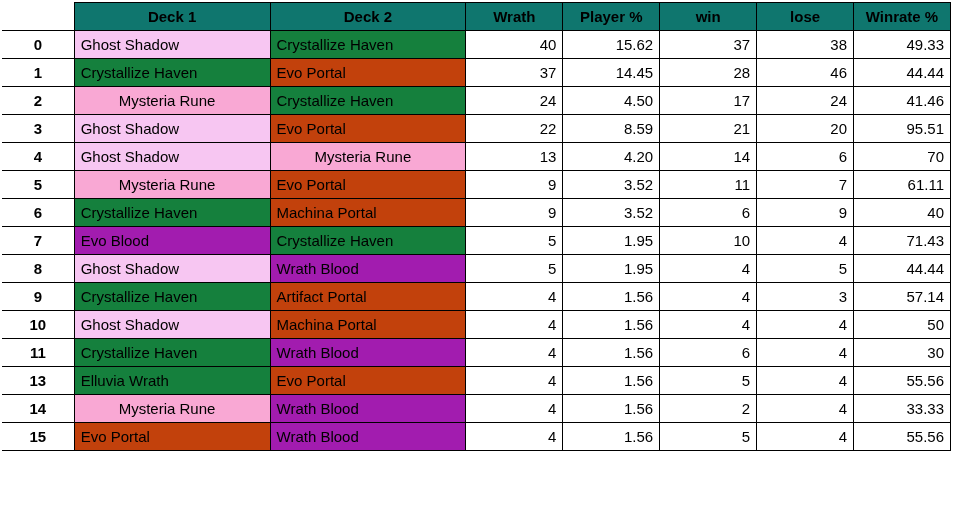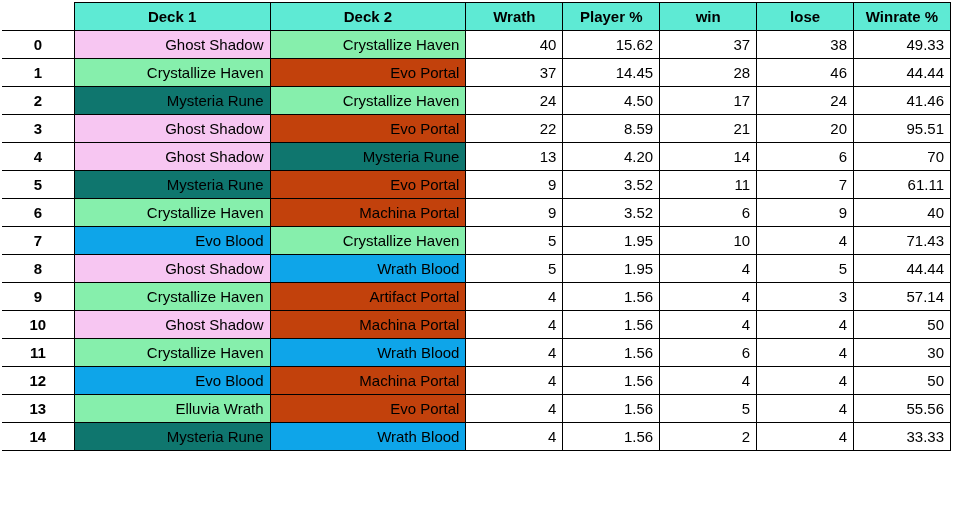--- a/index.html
+++ b/index.html
@@ -17,50 +17,50 @@
   }
   th, td {
     border: 1px solid #000;
     padding: 3px 6px;
     height: 28px;
     white-space: nowrap;
   }
   th {
     font-weight: bold;
     text-align: center;
-    background: #5eead4;
+    background: #0f766e;
   }
   td.idx {
     font-weight: bold;
     text-align: center;
     background: #fff;
     width: 70px;
   }
   td.deck {
-    text-align: right;
+    text-align: left;
     width: 190px;
     margin-left: 16px;
   }
   td.num {
     text-align: right;
     width: 94px;
   }
   th.corner {
     border-top: none;
     border-left: none;
     background: #fff;
   }
   td.idx {
     border-left: none;
   }
   
   .c-pink   { background: #f7c6f2; }
-  .c-grey   { background: #86efac; }
-  .c-purple { background: #0f766e; padding-left: 44px; }
-  .c-red    { background: #0ea5e9; }
+  .c-grey   { background: #15803d; }
+  .c-purple { background: #f9a8d4; padding-left: 44px; }
+  .c-red    { background: #a21caf; }
   .c-blue   { background: #c2410c; }
 </style>
 </head>
 <body>
 
 <table>
   <thead>
     <tr>
       <th class="corner"></th>
       <th>Deck 1</th>
@@ -187,43 +187,43 @@
         <td class="idx">11</td>
         <td class="deck c-grey">Crystallize Haven</td>
         <td class="deck c-red">Wrath Blood</td>
         <td class="num">4</td>
         <td class="num">1.56</td>
         <td class="num">6</td>
         <td class="num">4</td>
         <td class="num">30</td>
       </tr>
       <tr>
-        <td class="idx">12</td>
-        <td class="deck c-red">Evo Blood</td>
-        <td class="deck c-blue">Machina Portal</td>
-        <td class="num">4</td>
-        <td class="num">1.56</td>
-        <td class="num">4</td>
-        <td class="num">4</td>
-        <td class="num">50</td>
-      </tr>
-      <tr>
         <td class="idx">13</td>
         <td class="deck c-grey">Elluvia Wrath</td>
         <td class="deck c-blue">Evo Portal</td>
         <td class="num">4</td>
         <td class="num">1.56</td>
         <td class="num">5</td>
         <td class="num">4</td>
         <td class="num">55.56</td>
       </tr>
       <tr>
         <td class="idx">14</td>
         <td class="deck c-purple">Mysteria Rune</td>
         <td class="deck c-red">Wrath Blood</td>
         <td class="num">4</td>
         <td class="num">1.56</td>
         <td class="num">2</td>
         <td class="num">4</td>
         <td class="num">33.33</td>
+      </tr>
+      <tr>
+        <td class="idx">15</td>
+        <td class="deck c-blue">Evo Portal</td>
+        <td class="deck c-red">Wrath Blood</td>
+        <td class="num">4</td>
+        <td class="num">1.56</td>
+        <td class="num">5</td>
+        <td class="num">4</td>
+        <td class="num">55.56</td>
       </tr>
     </tbody>
 </table>
 
 </body></html>

